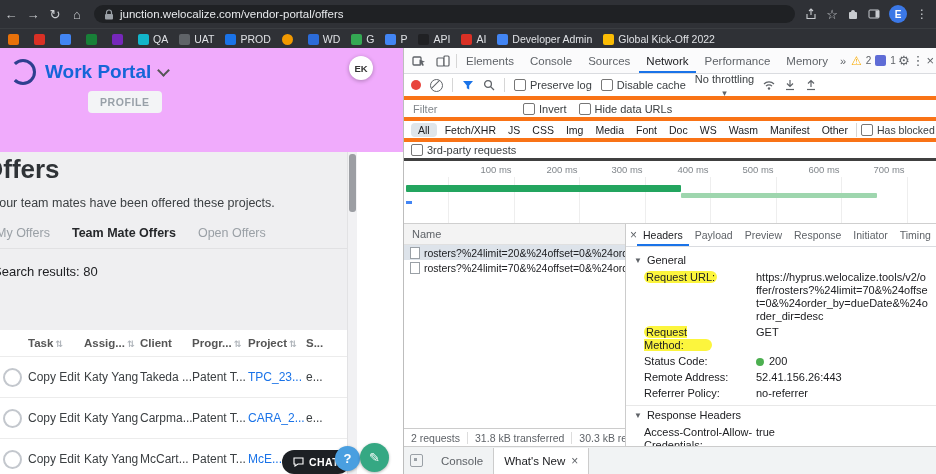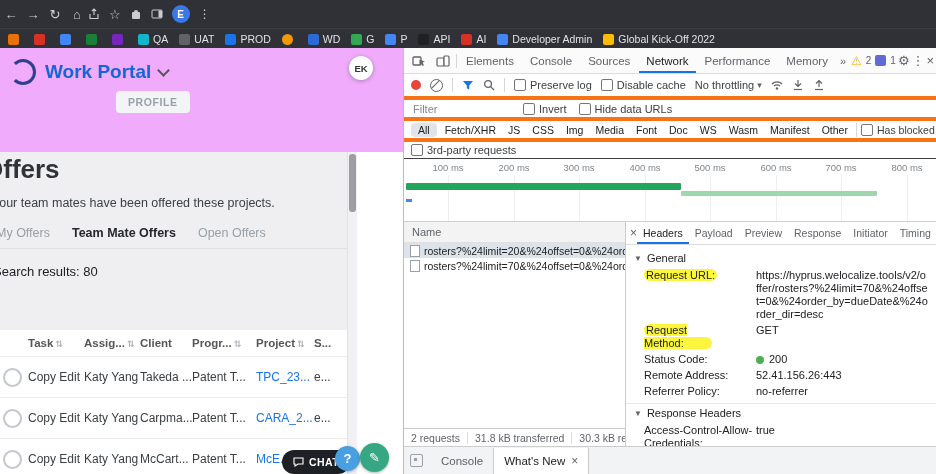--- a/index.html
+++ b/index.html
@@ -30,21 +30,21 @@
   .wp-header{position:relative;height:104px;background:#f0abfc;}
   .wp-toprow{display:flex;align-items:center;padding:11px 0 0 10px;}
   .wp-logo{width:20px;height:20px;border:3px solid #2e3f8f;border-left-color:transparent;border-radius:50%;}
   .wp-title{font-size:19px;font-weight:bold;color:#1565d8;margin-left:9px;}
   .wp-caret{width:7px;height:7px;border-right:2px solid #555;border-bottom:2px solid #555;
             transform:rotate(45deg);margin:-4px 0 0 8px;}
   .wp-avatar{position:absolute;right:30px;top:8px;width:24px;height:24px;border-radius:50%;
              background:#fff;box-shadow:0 1px 4px rgba(0,0,0,.28);display:flex;align-items:center;
              justify-content:center;font-size:9.5px;font-weight:bold;color:#333;}
   .nav-row{display:flex;gap:10px;padding:8px 0 0 38px;}
-  .nav-row2{padding:6px 0 0 116px;}
+  .nav-row2{padding:6px 0 0 88px;}
   .nav-btn{font-size:10.5px;font-weight:bold;letter-spacing:.6px;color:#98a0a8;background:#f3f4f6;
            padding:5px 12px;border-radius:4px;white-space:nowrap;}
   .nav-btn.active{color:#fff;}
 
   .content{position:absolute;left:0;top:104px;width:347px;height:322px;background:#efeff1;overflow:hidden;}
   .pg-h1{position:absolute;left:-17px;top:2px;font-size:26px;font-weight:bold;color:#2f3337;white-space:nowrap;}
   .pg-sub{position:absolute;left:-8px;top:44px;font-size:12.5px;color:#3c4043;white-space:nowrap;}
   .pg-tabs{position:absolute;left:0;top:70px;width:347px;height:26px;display:flex;gap:22px;
            padding-left:0;border-bottom:1px solid #e1e1e3;}
   .pg-tab{font-size:12.5px;color:#9aa0a6;white-space:nowrap;margin-left:-4px;padding-top:4px;}
@@ -53,21 +53,21 @@
   .pg-results{position:absolute;left:-7px;top:112px;font-size:13px;color:#202124;white-space:nowrap;}
   .pg-filters{position:absolute;right:15px;top:148px;display:flex;align-items:center;gap:12px;
               color:#1a73e8;font-size:12.5px;white-space:nowrap;}
   .funnel-blue{display:inline-block;margin-right:3px;}
 
   .tbl{position:absolute;left:0;top:178px;width:347px;height:144px;background:#fff;}
   .tr{display:flex;align-items:center;border-bottom:1px solid #ececec;}
   .tr.head{height:26px;color:#555;font-weight:bold;font-size:11.5px;}
   .tr.row{height:40px;font-size:12px;color:#3c4043;}
   .c-check{width:28px;display:flex;align-items:center;}
-  .c-task{width:56px;}.c-assig{width:56px;}.c-client{width:52px;}.c-progr{width:64px;}
+  .c-task{width:56px;}.c-assig{width:56px;}.c-client{width:52px;}.c-progr{width:56px;}
   .c-proj{width:58px;}.c-s{flex:1;}
   .sort{font-size:9px;color:#b0b5bb;margin-left:2px;}
   .rowcb{width:15px;height:15px;border:2px solid #c3c7cd;border-radius:50%;margin-left:3px;background:#fff;}
   .plink{color:#1a73e8;}
   .cell{white-space:nowrap;overflow:hidden;}
 
   .pg-scrollbar{position:absolute;left:347px;top:104px;width:9px;height:322px;background:#f1f1f3;
                 border-left:1px solid #e2e2e4;}
   .pg-thumb{position:absolute;left:1px;top:2px;width:7px;height:58px;background:#9c9ea3;border-radius:3px;}
 
@@ -101,38 +101,38 @@
   .badge-num{color:#5f6368;font-size:10px;}
   .issue-sq{width:11px;height:11px;border-radius:2px;background:#5f6cd6;}
   .dt-gear,.dt-kebab,.dt-close{color:#5f6368;font-size:13px;width:18px;text-align:center;}
 
   .dt-row{display:flex;align-items:center;border-bottom:4px solid #f97316;padding:0 7px;background:#fff;}
   .dt-nettools{height:22px;flex:0 0 22px;gap:9px;}
   .rec-dot{width:10px;height:10px;border-radius:50%;flex:0 0 auto;}
   .clear-ic{width:11px;height:11px;border:1.3px solid #5f6368;border-radius:50%;position:relative;flex:0 0 auto;}
   .clear-ic::after{content:"";position:absolute;left:-1px;top:4px;width:11px;height:1.3px;background:#5f6368;
                    transform:rotate(-45deg);}
-  .throttle{display:flex;align-items:center;gap:3px;color:#3c4043;}
+  .throttle{display:flex;align-items:center;gap:3px;color:#3c4043;flex-direction:column;}
   .caret{color:#5f6368;font-size:9px;}
 
   .dt-filterrow{height:17px;flex:0 0 17px;gap:12px;}
   .dt-filter{border:none;outline:none;font-size:11px;width:96px;color:#202124;background:transparent;
              font-family:inherit;}
   .dt-filter::placeholder{color:#80868b;}
 
   .dt-chips{height:17px;flex:0 0 17px;gap:4px;font-size:10.5px;}
   .chip{padding:1px 4px;color:#202124;white-space:nowrap;}
   .chip-active{background:#dfe5ea;border-radius:4px;padding:1px 7px;}
   .dt-chips .cbl{font-size:10.5px;}
 
-  .dt-third{height:16px;flex:0 0 16px;border-bottom:1px solid #404040;}
+  .dt-third{height:16px;flex:0 0 16px;border-bottom:3px solid #404040;}
 
   .dt-timeline{height:62px;flex:0 0 62px;position:relative;border-bottom:1px solid #cfcfcf;background:#fff;
                overflow:hidden;}
-  .tick{position:absolute;top:3px;width:44px;text-align:center;font-size:9.5px;color:#80868b;}
+  .tick{position:absolute;top:3px;width:44px;text-align:center;font-size:9.5px;color:#80868b;margin-left:48px;}
   .gridline{position:absolute;top:16px;bottom:0;width:1px;background:#eee;}
   .tl-bar{position:absolute;border-radius:1px;}
   .tl-tick-blue{position:absolute;left:2px;top:40px;width:6px;height:3px;background:#4285f4;}
 
   .dt-main{flex:1;display:flex;min-height:0;}
   .dt-names{width:222px;flex:0 0 222px;border-right:1px solid #ccc;box-sizing:border-box;
             display:flex;flex-direction:column;min-height:0;}
   .dt-names-header{height:20px;flex:0 0 20px;background:#f3f3f3;border-bottom:1px solid #e0e0e0;
                    display:flex;align-items:center;padding-left:8px;color:#5f6368;}
   .dt-req{height:15px;flex:0 0 15px;display:flex;align-items:center;gap:4px;padding-left:6px;
@@ -172,20 +172,27 @@
 </head>
 <body>
 
 <div class="screen">
 
   <div class="topbar">
     <span class="tb-ic">←</span>
     <span class="tb-ic">→</span>
     <span class="tb-ic">↻</span>
     <span class="tb-ic">⌂</span>
+    <div class="urlbar">
+      <svg width="10" height="11" viewBox="0 0 10 11">
+        <path d="M2.5 5V3.5a2.5 2.5 0 015 0V5" fill="none" stroke="#9aa0a6" stroke-width="1.2"></path>
+        <rect x="1" y="5" width="8" height="5.5" rx="1" fill="#9aa0a6"></rect>
+      </svg>
+      <span>junction.welocalize.com/vendor-portal/offers</span>
+    </div>
     <div class="tb-right">
       <svg width="12" height="12" viewBox="0 0 12 12">
         <path d="M6 1v6M4 3l2-2 2 2" fill="none" stroke="#c9ccd0" stroke-width="1.1"></path>
         <path d="M2 6v4.5h8V6" fill="none" stroke="#c9ccd0" stroke-width="1.1"></path>
       </svg>
       <span class="star">☆</span>
       <svg width="12" height="12" viewBox="0 0 12 12">
         <rect x="2" y="4" width="8" height="7" rx="1" fill="#c9ccd0"></rect>
           <circle cx="6" cy="4" r="2" fill="#c9ccd0"></circle>
       </svg>

